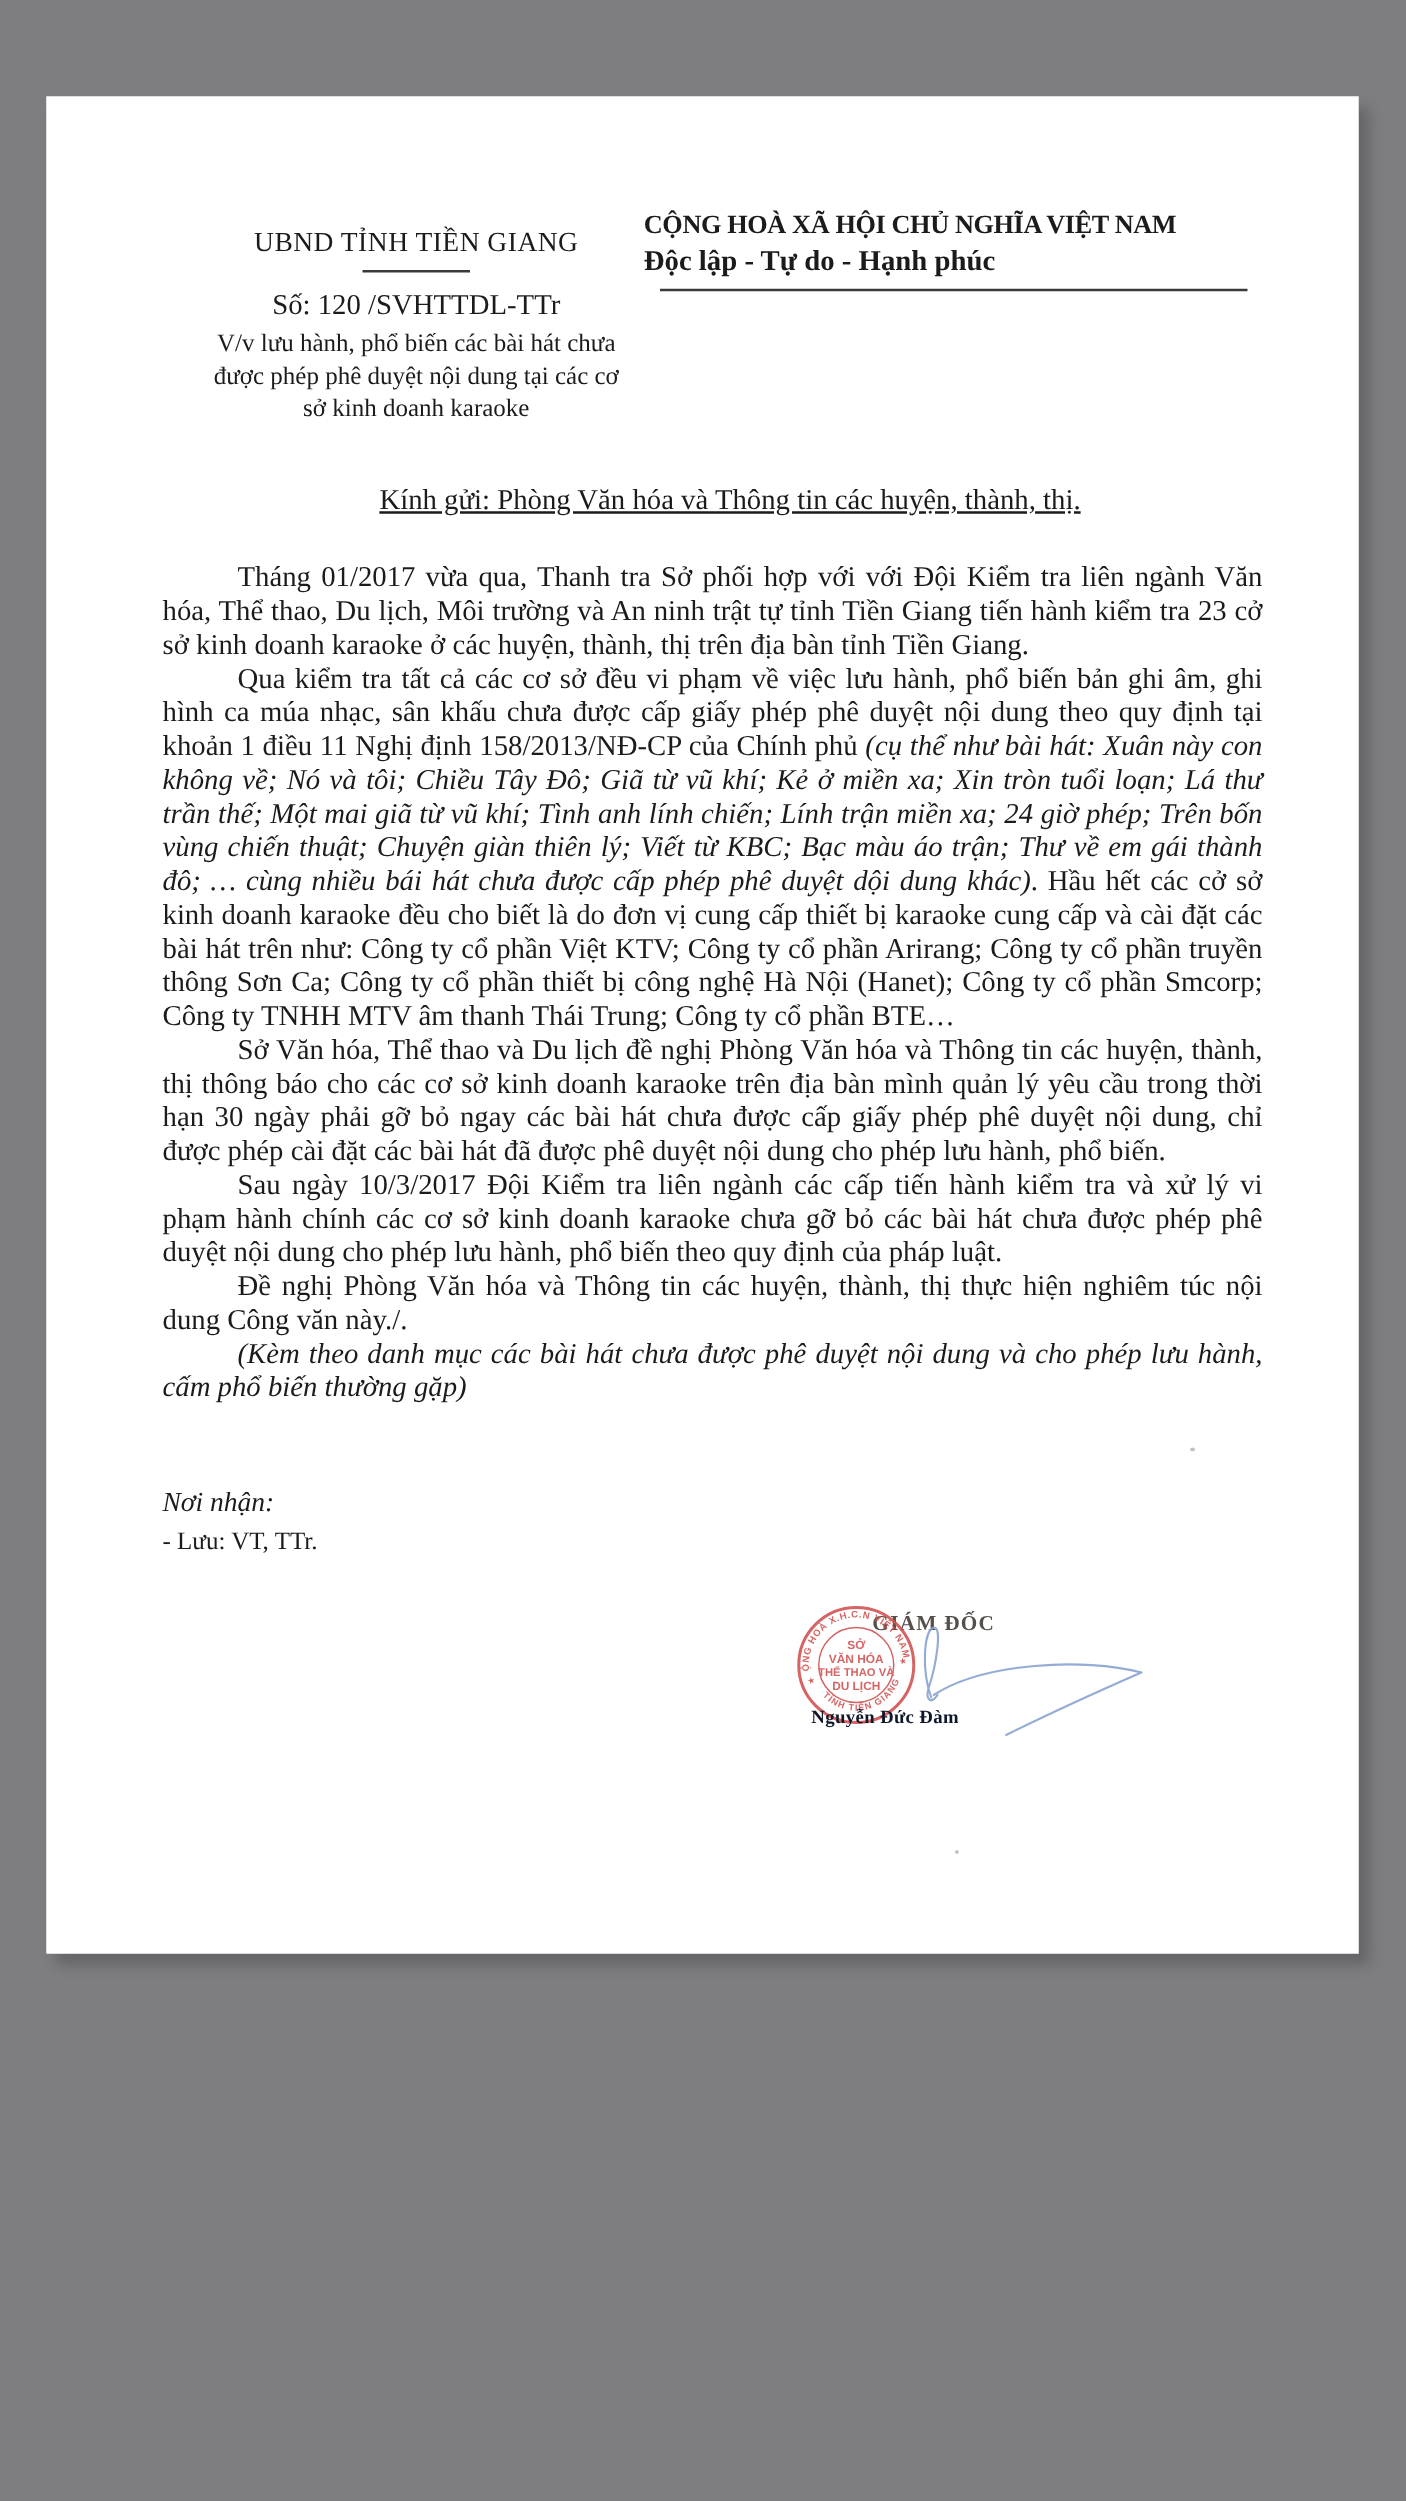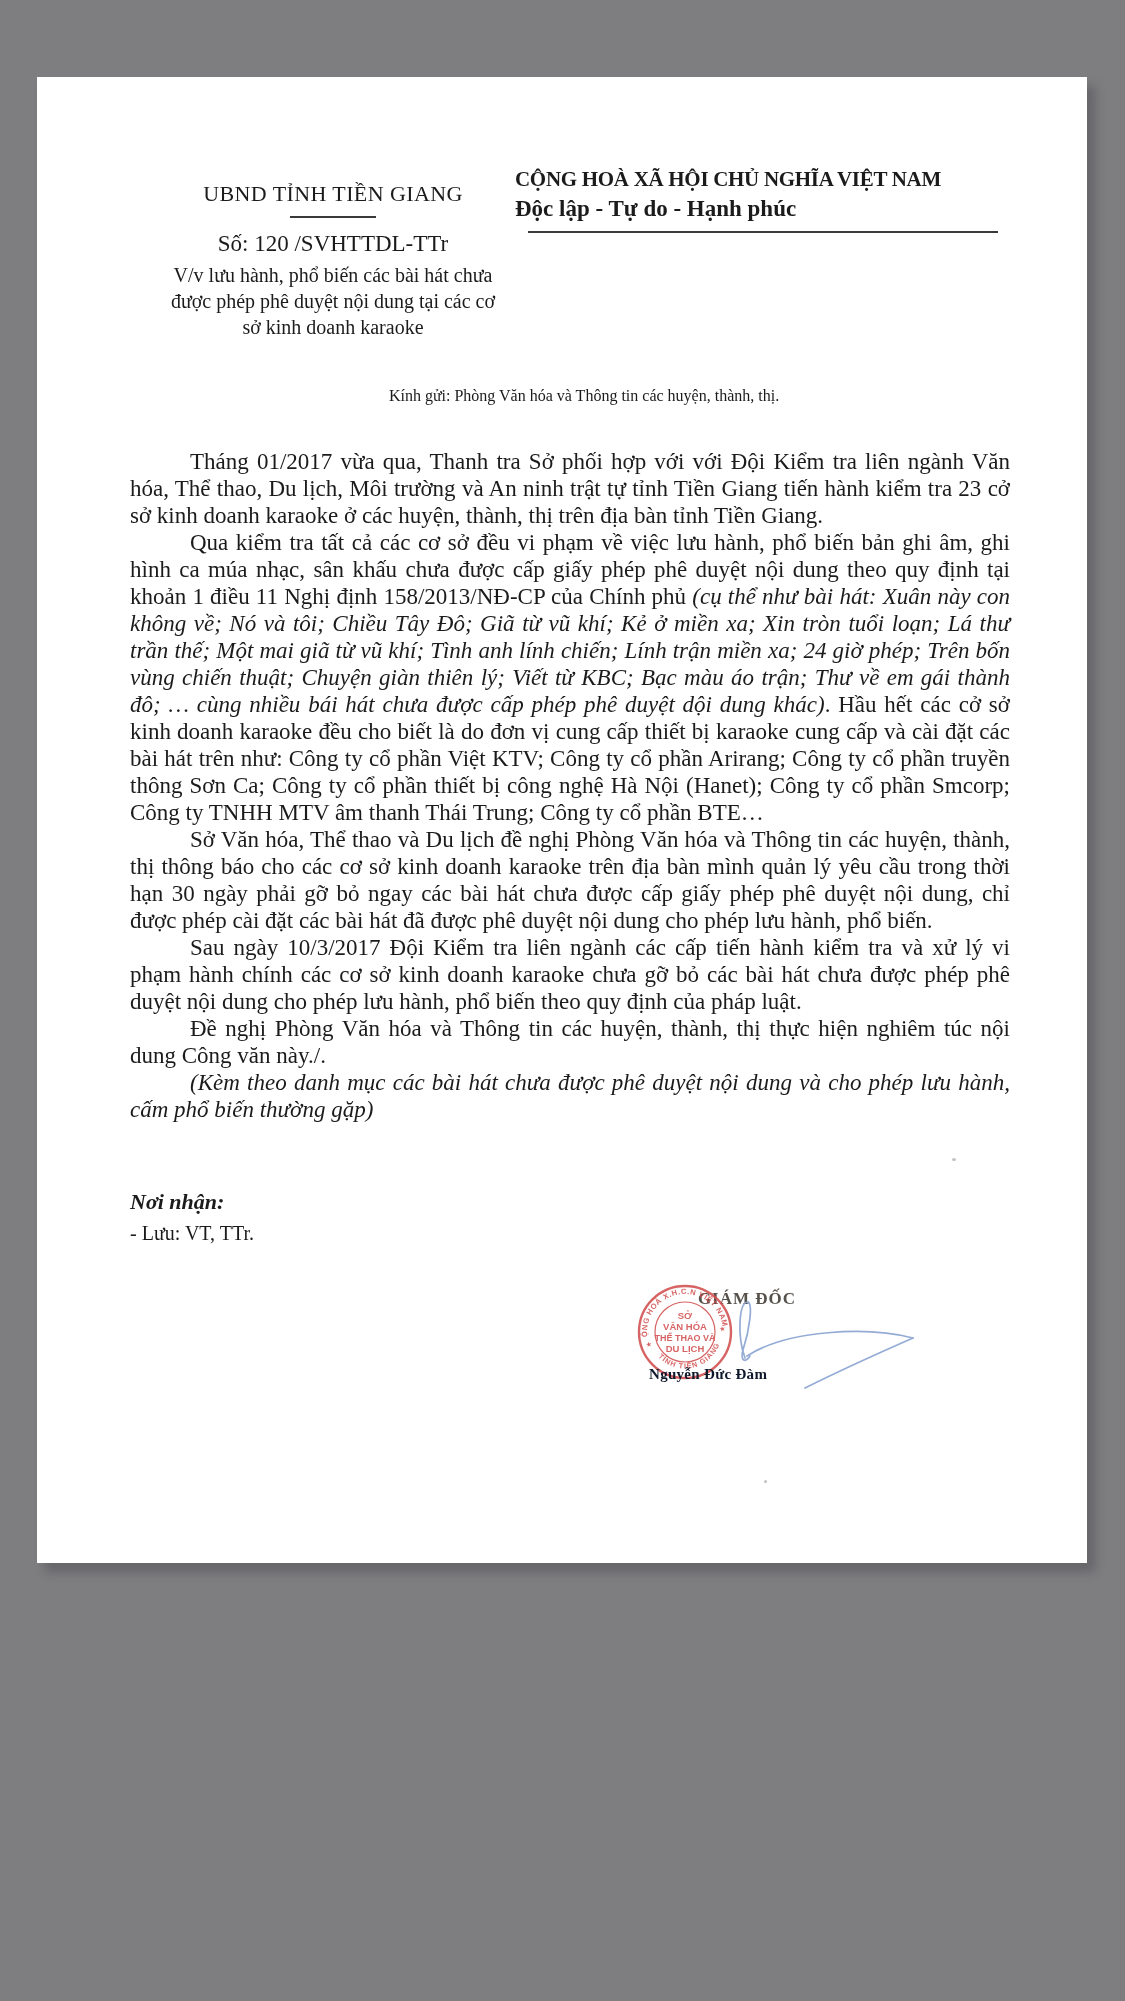--- a/index.html
+++ b/index.html
@@ -24,32 +24,32 @@
   .hdr-left .so{font-size:23px;margin-top:13px;}
   .hdr-left .subject{font-size:20px;line-height:26px;margin-top:5px;padding:0 24px;}
   .hdr-right{position:absolute;left:478px;top:90px;width:496px;text-align:left;}
   .hdr-right .nat1{font-size:21px;font-weight:bold;letter-spacing:-.3px;}
   .hdr-right .nat2{font-size:23px;font-weight:bold;margin-top:4px;}
   .hdr-right .rule{width:470px;height:2px;background:#3a3a3a;margin:9px auto 0 auto;}
   .hdr-right .dateline{font-size:23px;font-style:italic;margin-top:10px;padding-right:42px;}
   
   .salutation{
     position:absolute;left:93px;top:310px;width:880px;
-    text-align:center;padding-left:28px;font-size:16px;box-sizing:border-box;
+    text-align:center;padding-left:28px;font-size:23px;box-sizing:border-box;text-decoration:underline;
   }
   .doc-body{
     position:absolute;left:93px;top:371px;width:880px;
     font-size:23px;line-height:27px;text-align:justify;
   }
   .doc-body p{margin:0;text-indent:60px;}
   .run-i{font-style:italic;}
   .attach-note{font-style:italic;}
   
   .recipients{position:absolute;left:93px;top:1112px;width:420px;}
-  .rec-label{font-size:22px;font-weight:bold;font-style:italic;}
+  .rec-label{font-size:22px;font-weight:normal;font-style:italic;}
   .rec-item{font-size:20px;margin-top:7px;}
   
   .sig-title{
     position:absolute;left:600px;top:1212px;width:220px;text-align:center;
     font-size:17px;font-weight:bold;letter-spacing:1px;color:#55504a;
   }
   .stamp{position:absolute;left:598px;top:1205px;width:100px;height:100px;opacity:.88;}
   .ink{position:absolute;left:650px;top:1215px;width:230px;height:110px;}
   .sig-name{
     position:absolute;left:612px;top:1289px;width:200px;text-align:left;

